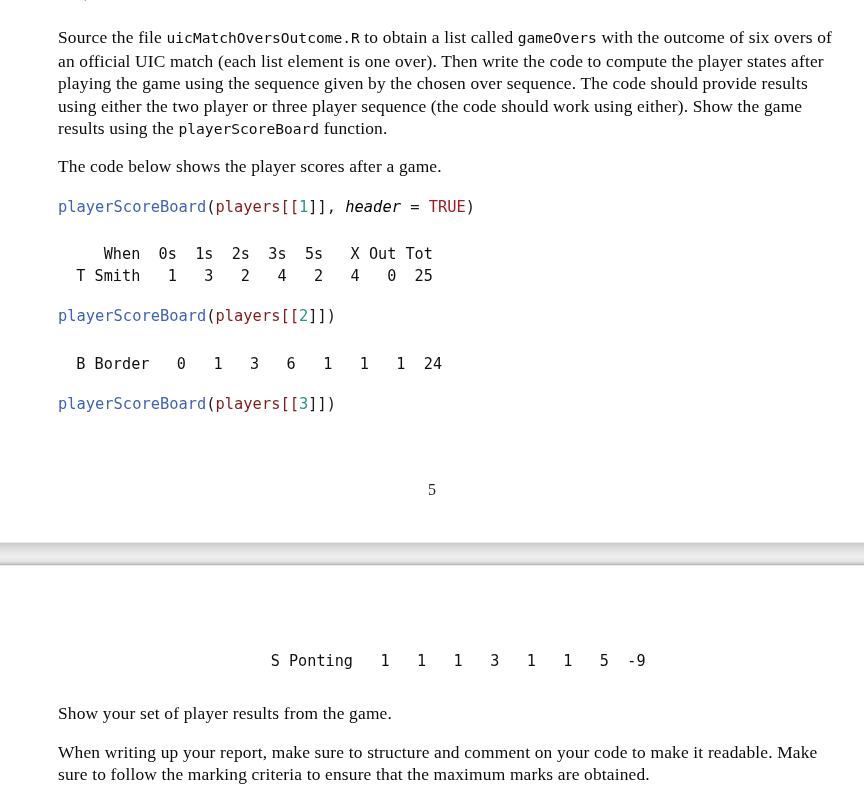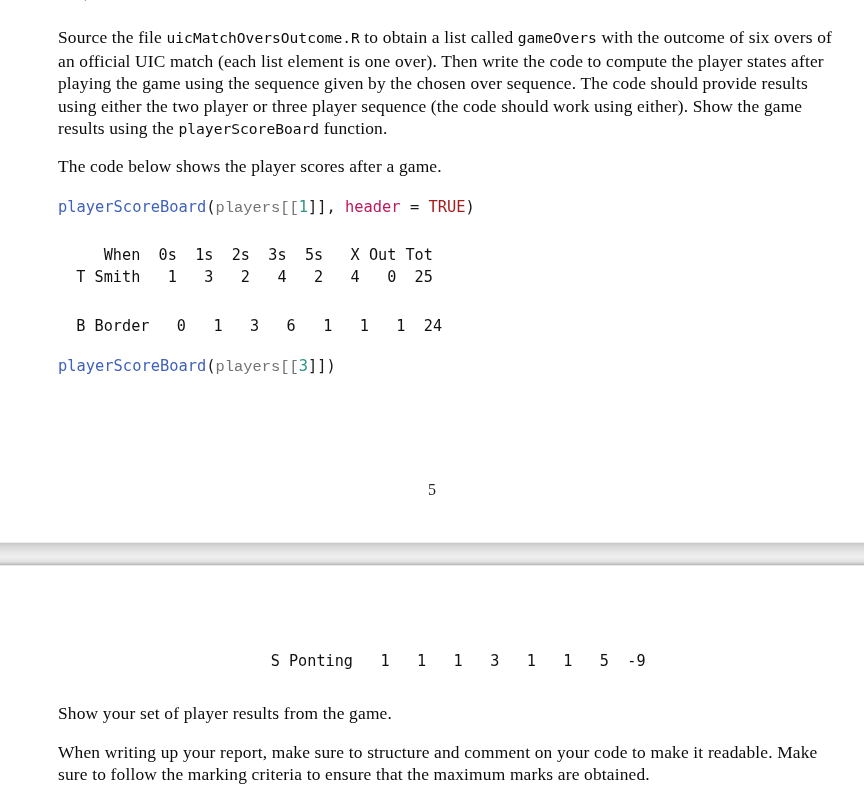--- a/index.html
+++ b/index.html
@@ -71,23 +71,23 @@
     line-height: 20px;
     white-space: pre;
     color: #1a4fa0;
   }
   .code-block-1 { margin-top: 19px; }
   .code-block-2 { margin-top: 19px; }
   .code-block-3 { margin-top: 19px; }
 
   .tok-fn    { color: #4062bb; }
   .tok-punct { color: #1a1a1a; }
-  .tok-var   { color: #737373; font-family: Liberation Mono, monospace; }
+  .tok-var   { color: #7f1d1d; }
   .tok-num   { color: #2e9488; }
-  .tok-arg   { color: #be185d; }
+  .tok-arg   { color: #000000; font-style: italic; }
   .tok-const { color: #a61c1c; }
 
   
   .output-block {
     font-family: "DejaVu Sans Mono", "Liberation Mono", monospace;
     font-size: 15.2px;
     line-height: 22px;
     white-space: pre;
     color: #101010;
     margin: 0;
@@ -149,20 +149,21 @@
 
     <p class="body-text para-1"><span>Source the file </span><code class="inline">uicMatchOversOutcome.R</code><span> to obtain a list called </span><code class="inline">gameOvers</code><span> with the outcome of six overs of an official UIC match (each list element is one over). Then write the code to compute the player states after playing the game using the sequence given by the chosen over sequence. The code should provide results using either the two player or three player sequence (the code should work using either). Show the game results using the </span><code class="inline">playerScoreBoard</code><span> function.</span></p>
 
     <p class="body-text para-2">The code below shows the player scores after a game.</p>
 
     <div class="code-line code-block-1"><span class="tok-fn">playerScoreBoard</span><span class="tok-punct">(</span><span class="tok-var">players[[</span><span class="tok-num">1</span><span class="tok-punct">]], </span><span class="tok-arg">header</span><span class="tok-punct"> = </span><span class="tok-const">TRUE</span><span class="tok-punct">)</span></div>
 
     <pre class="output-block out-1"><span>     When  0s  1s  2s  3s  5s   X Out Tot</span>
 <span>  T Smith   1   3   2   4   2   4   0  25</span></pre>
 
+    <div class="code-line code-block-2"><span class="tok-fn">playerScoreBoard</span><span class="tok-punct">(</span><span class="tok-var">players[[</span><span class="tok-num">2</span><span class="tok-punct">]]</span><span class="tok-punct">)</span></div>
 
     <pre class="output-block out-2"><span>  B Border   0   1   3   6   1   1   1  24</span></pre>
 
     <div class="code-line code-block-3"><span class="tok-fn">playerScoreBoard</span><span class="tok-punct">(</span><span class="tok-var">players[[</span><span class="tok-num">3</span><span class="tok-punct">]]</span><span class="tok-punct">)</span></div>
 
   </div>
 
   <div class="page-number">5</div>
 
   <div class="page-break"></div>

